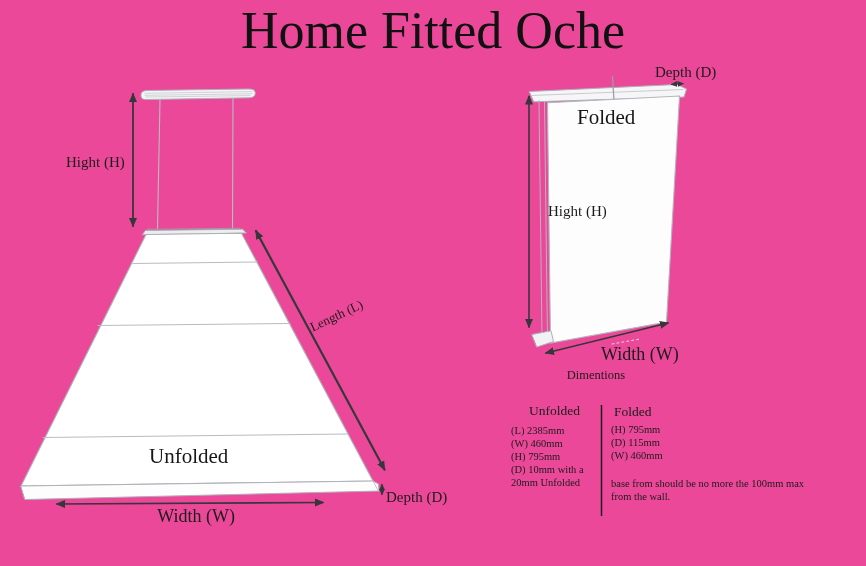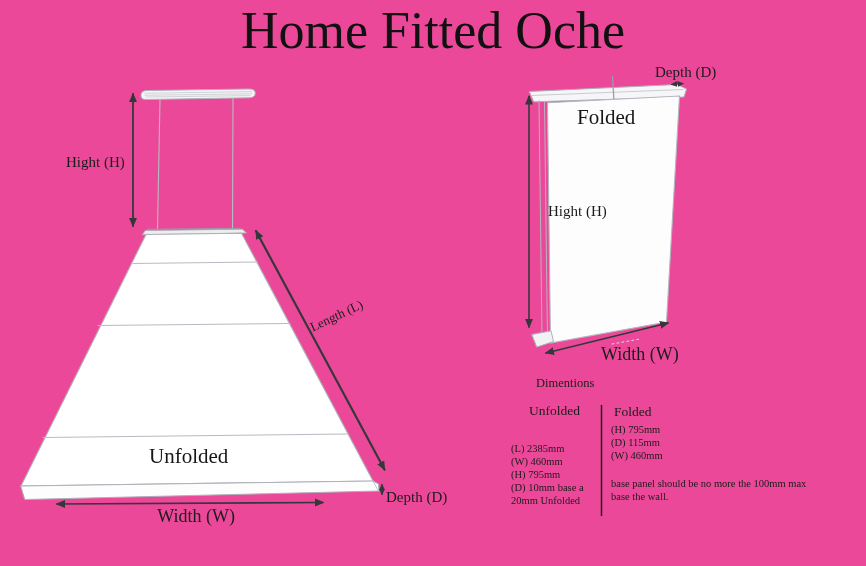--- a/index.html
+++ b/index.html
@@ -15,21 +15,21 @@
   }
   .diagram-name{font-size:21px;color:#161616;}
   .dim-small{font-size:15px;}
   .arrow-cap{font-size:18px;}
   .length-label{
     left:311px;top:321px;font-size:13px;
     transform:rotate(-25deg);transform-origin:left center;
   }
   .width-label-unfolded{left:126px;top:507px;width:140px;text-align:center;}
   .folded-width-label{left:601px;top:345px;}
-  .dim-title{left:536px;top:377px;width:120px;text-align:left;font-size:12.5px;}
+  .dim-title{left:536px;top:369px;width:120px;text-align:center;font-size:12.5px;}
   .col-header{font-size:13.5px;}
   .dim-col{position:absolute;font-size:10.5px;line-height:12.9px;white-space:nowrap;}
   .note-col{position:absolute;font-size:10.5px;line-height:13px;white-space:nowrap;}
 </style>
 </head>
 <body>
 
 <div class="stage">
 
   <svg width="866" height="566" viewBox="0 0 866 566">
@@ -97,33 +97,33 @@
   <div class="lbl dim-small" style="left:386px;top:489px;">Depth (D)</div>
 
   <div class="lbl dim-small" style="left:655px;top:64px;">Depth (D)</div>
   <div class="lbl diagram-name" style="left:577px;top:106px;">Folded</div>
   <div class="lbl dim-small" style="left:548px;top:203px;">Hight (H)</div>
   <div class="lbl arrow-cap folded-width-label">Width (W)</div>
 
   <div class="lbl dim-title">Dimentions</div>
 
   <div class="lbl col-header" style="left:511px;top:404px;width:87px;text-align:center;">Unfolded</div>
-  <div class="dim-col" style="left:511px;top:443px;">
+  <div class="dim-col" style="left:511px;top:425px;">
     <div>(L) 2385mm</div>
     <div>(W) 460mm</div>
     <div>(H) 795mm</div>
-    <div>(D) 10mm base a</div>
+    <div>(D) 10mm with a</div>
     <div>20mm Unfolded</div>
   </div>
 
   <div class="lbl col-header" style="left:614px;top:405px;">Folded</div>
   <div class="dim-col" style="left:611px;top:424px;">
     <div>(H) 795mm</div>
     <div>(D) 115mm</div>
     <div>(W) 460mm</div>
   </div>
 
   <div class="note-col" style="left:611px;top:477px;">
-    <div>base panel should be no more the 100mm max</div>
-    <div>base the wall.</div>
+    <div>base from should be no more the 100mm max</div>
+    <div>from the wall.</div>
   </div>
 
 </div>
 
 </body></html>

